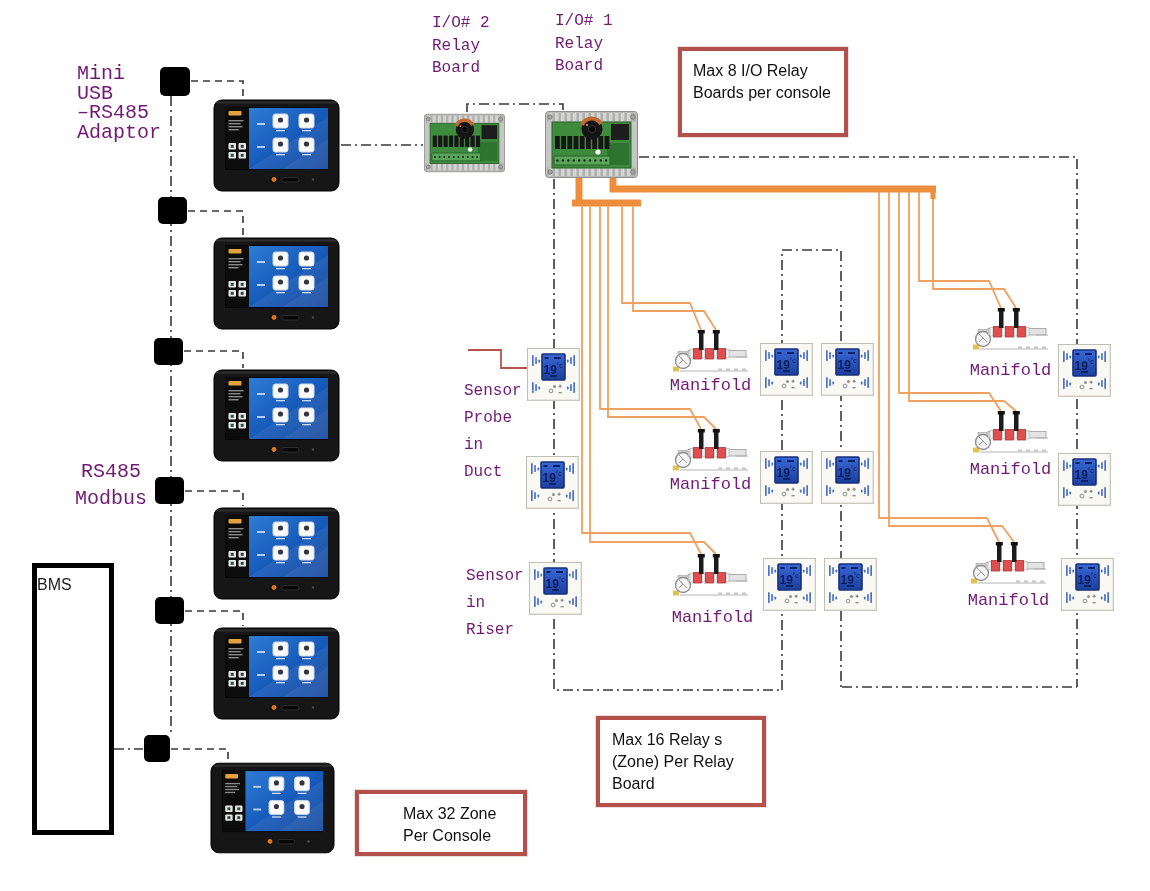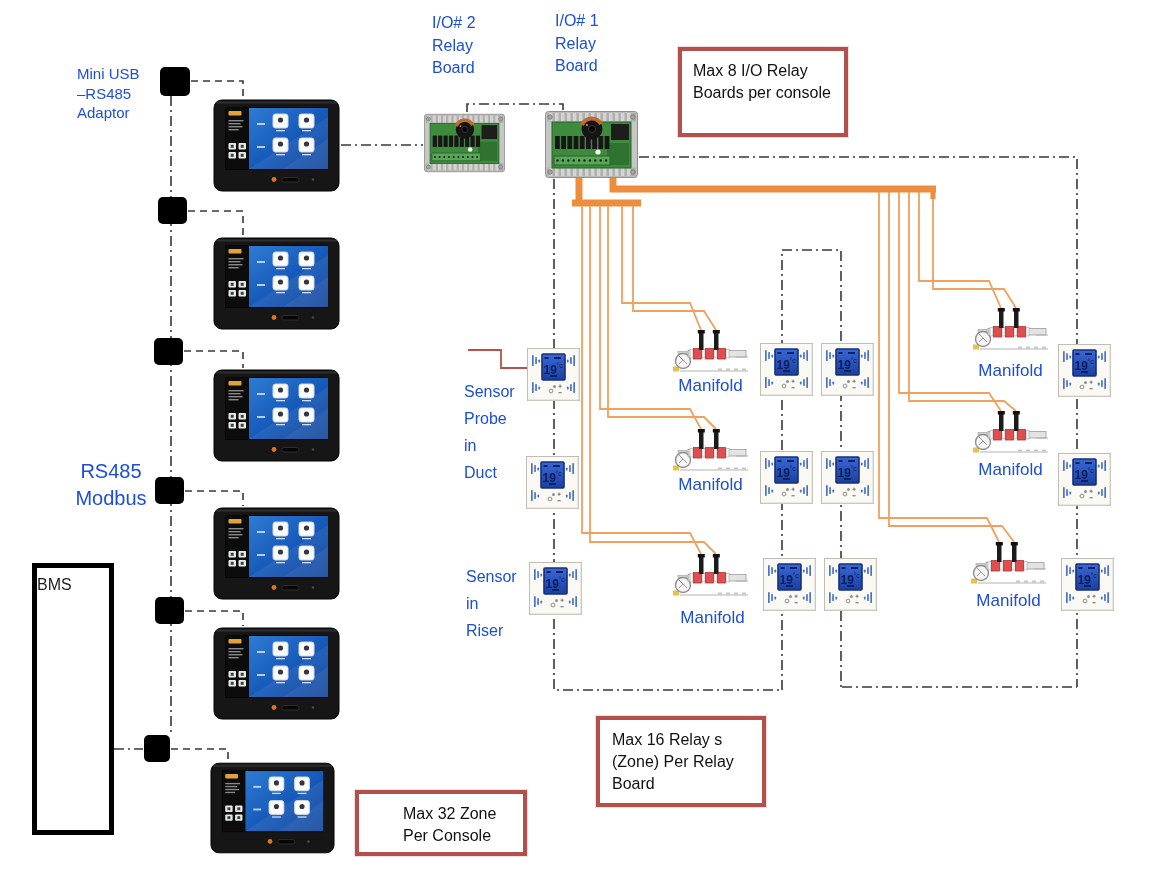--- a/index.html
+++ b/index.html
@@ -1,19 +1,19 @@
 <!DOCTYPE html>
 <html><head>
 <meta charset="utf-8">
 <style>
   html,body{margin:0;padding:0;background:#ffffff;}
   #stage{position:relative;width:1150px;height:891px;background:#ffffff;overflow:hidden;
          font-family:"Liberation Sans", sans-serif;color:#1c1c1c;}
-  .lbl{position:absolute;white-space:pre-line;color:#1d4ed8;z-index:6;}
-  .lbl-sm{font-size:15px;line-height:19.5px;}
+  .lbl{position:absolute;white-space:pre-line;color:#701a75;z-index:6;font-family:Liberation Mono, monospace;}
+  .lbl-sm{font-size:20px;line-height:19.5px;}
   .lbl-md{font-size:16px;line-height:22.5px;}
   .lbl-sensor{font-size:16px;line-height:27px;}
   .lbl-lg{font-size:20px;line-height:27px;}
   .manifold-lbl{font-size:17px;width:85px;text-align:center;z-index:6;}
   .callout{position:absolute;box-sizing:border-box;background:#ffffff;
            border:4px solid #b4504c;padding:9px 11px;font-size:16px;line-height:22px;
            color:#111;z-index:7;box-shadow:0 0 0 1px rgba(120,40,40,0.15);}
   #wires{position:absolute;left:0;top:0;z-index:1;}
   .device{position:absolute;z-index:3;line-height:0;}
   .adapter{position:absolute;background:#000;border-radius:5px;z-index:4;}

